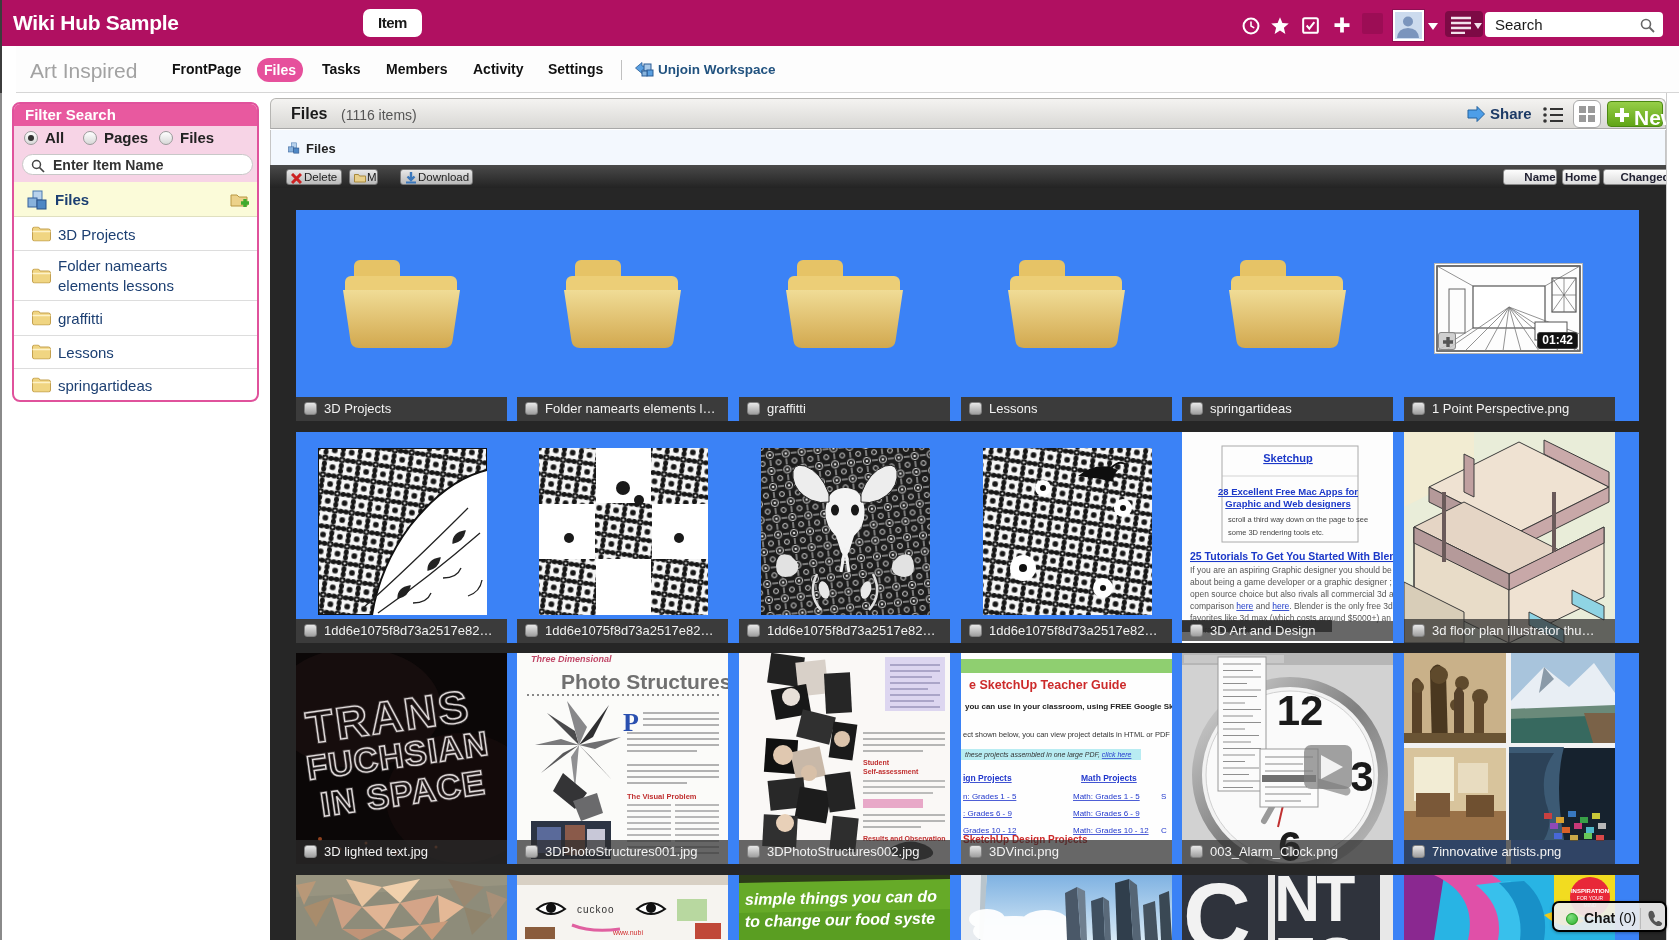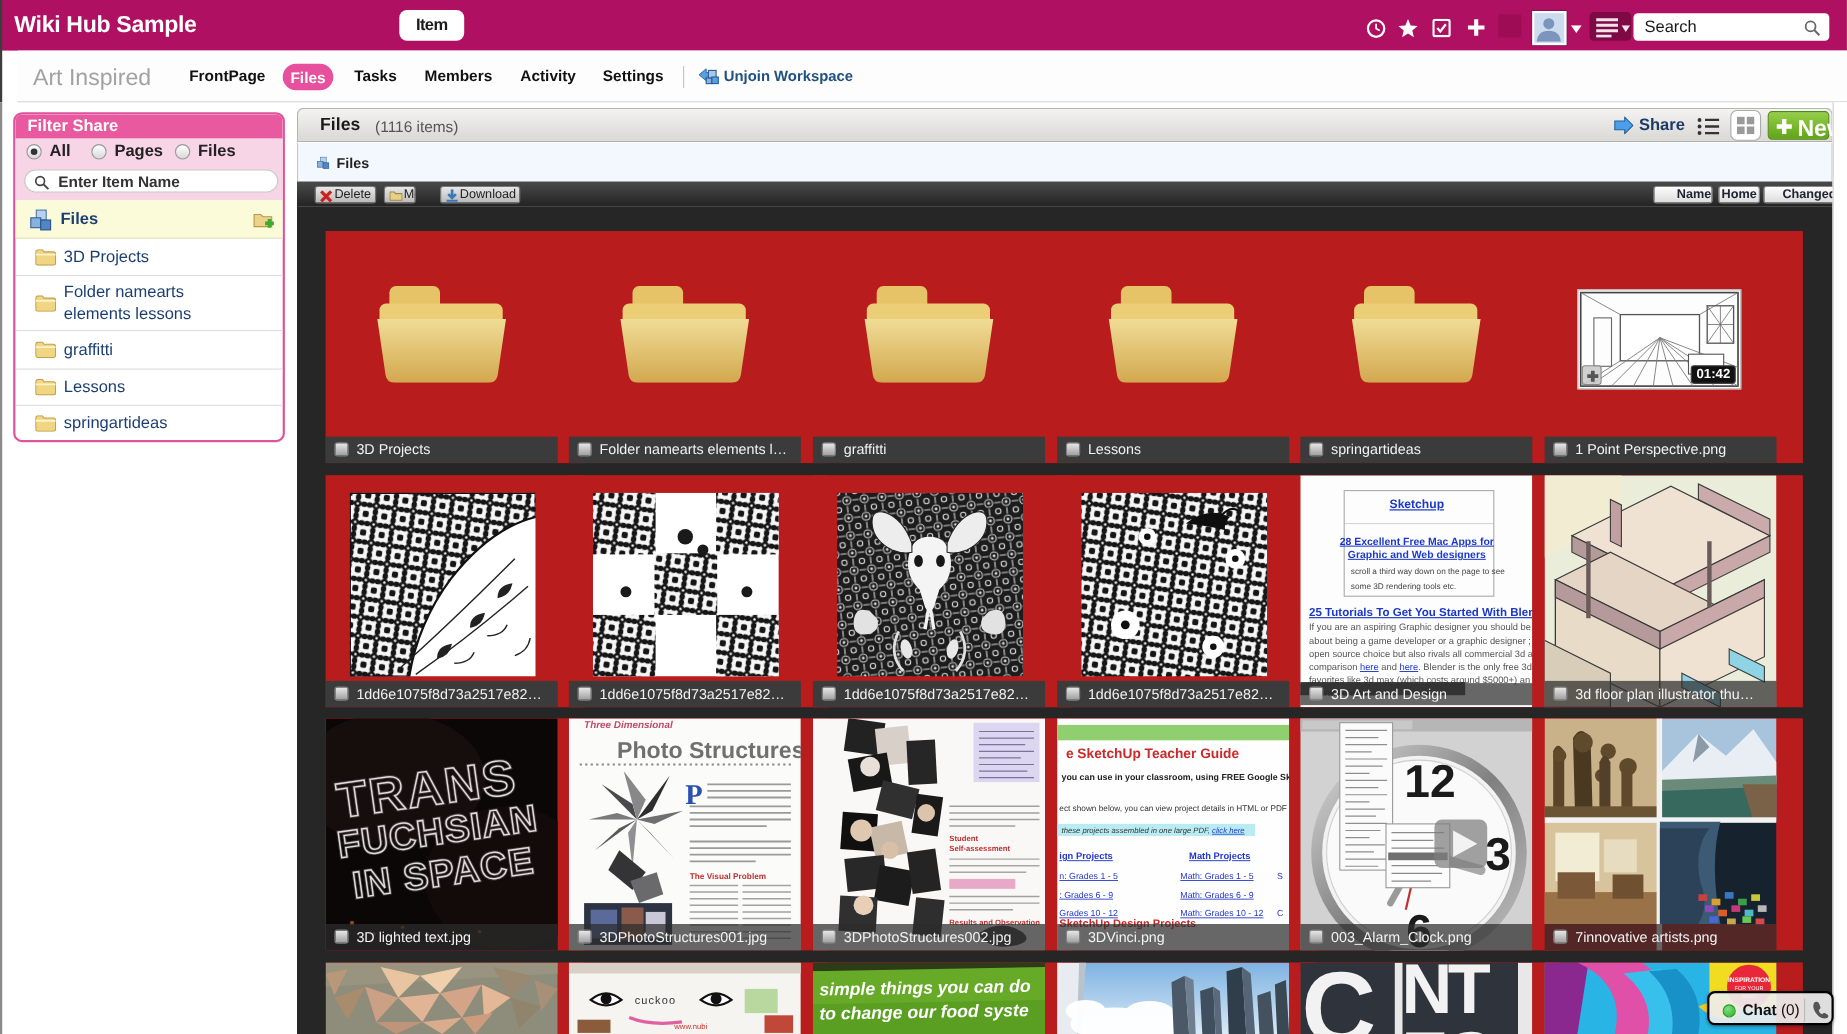--- a/index.html
+++ b/index.html
@@ -41,21 +41,21 @@
 .mh-count { position:absolute; left:70px; top:8px; font-size:14px; color:#555; }
 .crumb { position:absolute; left:270px; top:130px; width:1396px; height:35px; background:#f3f8fe; border-left:1px solid #c6c6c6; border-right:1px solid #c6c6c6; }
 .crumbtxt { position:absolute; left:35px; top:11px; font-size:13px; font-weight:bold; color:#222; }
 .toolbar { position:absolute; left:270px; top:165px; width:1396px; height:23px; background:linear-gradient(#4a4a4a,#232323); }
 .tbtn { position:absolute; top:4px; height:16px; background:linear-gradient(#e8e8e8,#b9b9b9); border:1px solid #777; border-radius:3px; font-size:11.5px; color:#222; line-height:14px; padding:0 0 0 17px; overflow:hidden; white-space:nowrap; }
 .sortbtn { position:absolute; top:4px; height:16px; background:linear-gradient(#fdfdfd,#dcdcdc); border:1px solid #888; border-radius:3px; font-size:11.5px; font-weight:bold; color:#223; line-height:14px; padding:0; text-align:center; overflow:hidden; }
 .darkarea { position:absolute; left:270px; top:188px; width:1396px; height:752px; background:#262626; }
 
 .scrollstrip { position:absolute; left:1666px; top:93px; width:13px; height:847px; background:#fff; border-left:1px solid #ccc; }
 
-.tile { position:absolute; width:235px; height:211px; background:#b91c1c; overflow:hidden; }
+.tile { position:absolute; width:235px; height:211px; background:#3b82f6; overflow:hidden; }
 .tlabel { position:absolute; left:0; bottom:0; width:211px; height:24px; background:#3b3b3b; }
 .tlabel.ov { background:rgba(45,45,45,0.72); }
 .tlabel .cb { position:absolute; left:8px; top:5px; width:13px; height:13px; border-radius:3px; background:linear-gradient(#e8e8e8,#9f9f9f); border:1px solid #808080; }
 .tlabel .txt { position:absolute; left:28px; top:4px; font-size:13px; color:#f2f2f2; white-space:nowrap; overflow:hidden; max-width:178px; }
 .thumb { position:absolute; left:0; top:0; }
 
 .chatpill { position:absolute; left:1552px; top:901px; width:115px; height:31px; background:rgba(238,238,238,0.92); border:2px solid #000000; border-radius:7px; box-shadow:0 1px 3px rgba(0,0,0,0.3); }
 .chatdot { position:absolute; left:12px; top:10px; width:12px; height:12px; border-radius:50%; background:radial-gradient(circle at 35% 30%, #7fe07f, #2eb12e); border:1px solid #229922; }
 .chattxt { position:absolute; left:30px; top:7px; font-size:14px; color:#111; }
 .chattxt b { font-weight:bold; }
@@ -127,21 +127,21 @@
         <rect x="9" y="2" width="7" height="7" fill="#a8c8e8" stroke="#2a5d96"></rect>
         <rect x="12" y="8" width="6" height="6" fill="#5a9fe0" stroke="#2a5d96"></rect>
         <rect x="7" y="9" width="5" height="5" fill="#88b4dd" stroke="#2a5d96"></rect>
       </svg>
     <div class="unjoin">Unjoin Workspace</div>
   </div>
   <div class="edgeline"></div>
   <div class="edgeline2"></div>
 
   <div class="sidebar">
-    <div class="sbhead">Filter Share</div>
+    <div class="sbhead">Filter Search</div>
     <div class="sbfilter">
       <div class="radio" style="left:10px;"></div>
       <div style="position:absolute;left:14px;top:9px;width:6px;height:6px;border-radius:50%;background:#333;"></div>
       <div class="radiolbl" style="left:31px;">All</div>
       <div class="radio" style="left:69px;"></div>
       <div class="radiolbl" style="left:90px;">Pages</div>
       <div class="radio" style="left:145px;"></div>
       <div class="radiolbl" style="left:166px;">Files</div>
       <div class="sbsearch">Enter Item Name
         <svg style="position:absolute;left:8px;top:4px;" width="14" height="14" viewBox="0 0 14 14">

